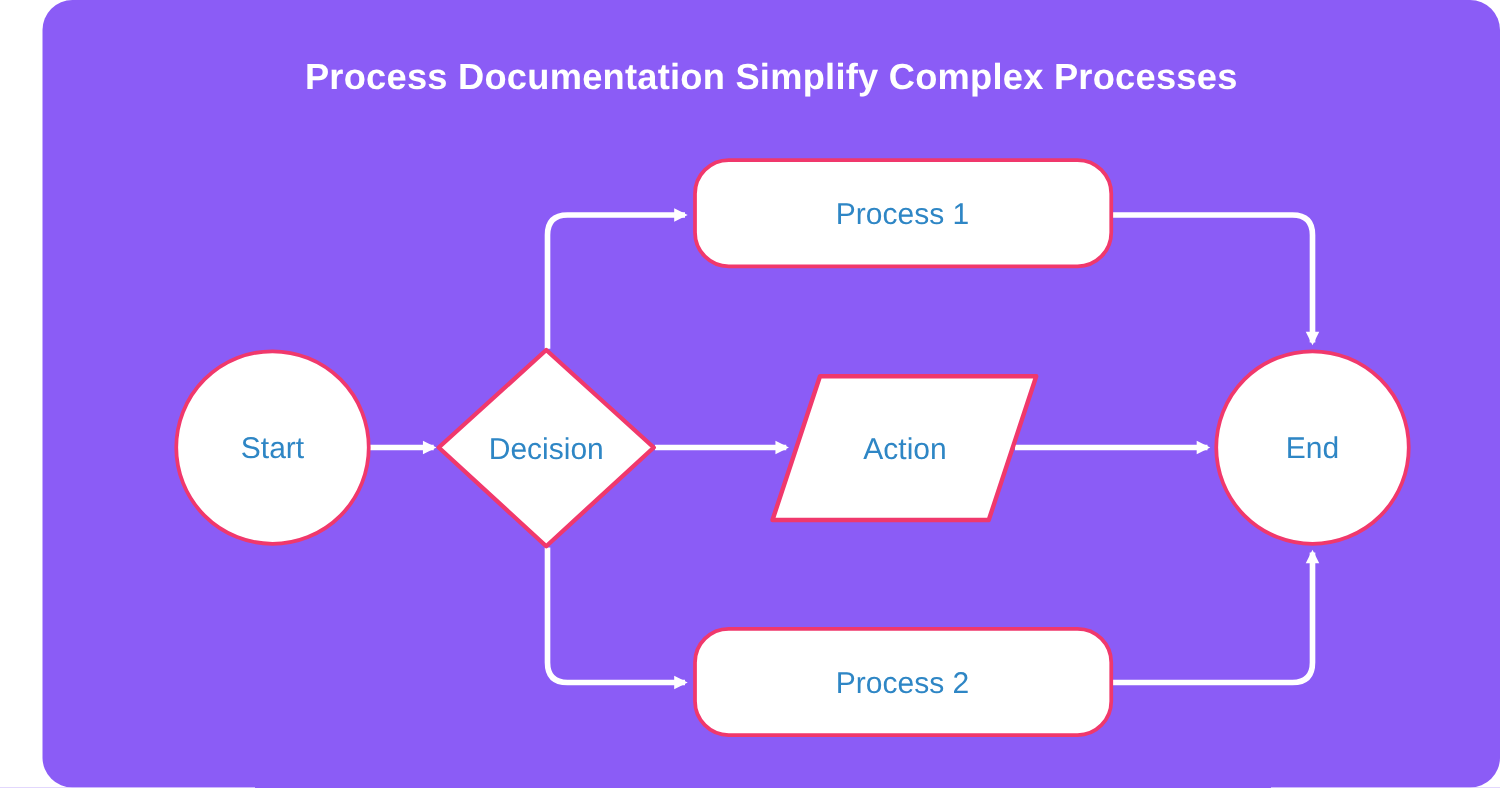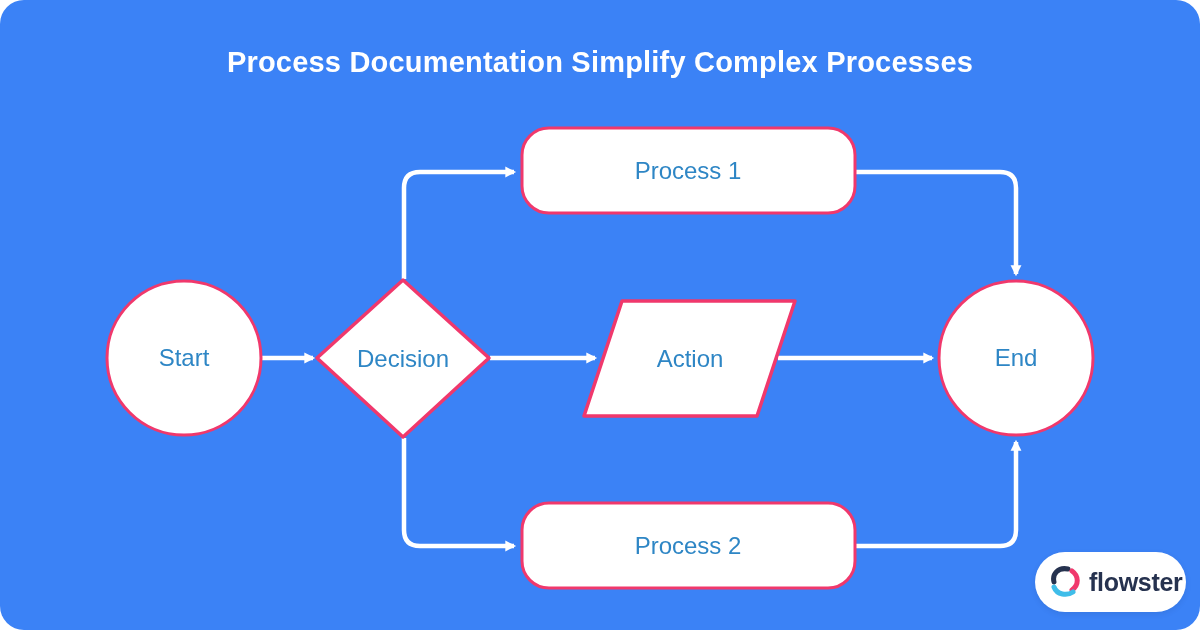--- a/index.html
+++ b/index.html
@@ -12,22 +12,23 @@
     overflow: hidden;
   }
   .page {
     position: relative;
     width: 1200px;
     height: 630px;
   }
   .canvas {
     position: absolute;
     inset: 0;
-    background: #3b82f6;
+    background: #8b5cf6;
     border-radius: 24px;
+    margin-left: 34px;
   }
   .diagram-title {
     position: absolute;
     top: 46px;
     left: 0;
     width: 100%;
     margin: 0;
     text-align: center;
     color: #ffffff;
     font-size: 29px;
@@ -124,23 +125,15 @@
         <rect class="shape" x="522" y="503" width="333" height="85" rx="27" stroke-width="3"></rect>
         <text class="node-label" x="688" y="546" dy="0.35em" text-anchor="middle">Process 2</text>
       </g>
 
       <g>
         <circle class="shape" cx="1016" cy="358" r="77" stroke-width="3"></circle>
         <text class="node-label" x="1016" y="358" dy="0.35em" text-anchor="middle">End</text>
       </g>
     </svg>
 
-    <div class="logo-pill">
-      <svg width="34" height="34" viewBox="0 0 34 34">
-        <path d="M20 4 C 10 2, 4 9, 6 17" stroke="#26324F" stroke-width="5" stroke-linecap="round" fill="none"></path>
-        <path d="M24 6 C 31 11, 31 20, 24 25" stroke="#F0386C" stroke-width="5" stroke-linecap="round" fill="none"></path>
-        <path d="M6 22 C 9 30, 19 31, 25 27" stroke="#3FBDE9" stroke-width="5" stroke-linecap="round" fill="none"></path>
-      </svg>
-      <span class="wordmark">flowster</span>
-    </div>
 
   </div>
 </div>
 
 </body></html>

